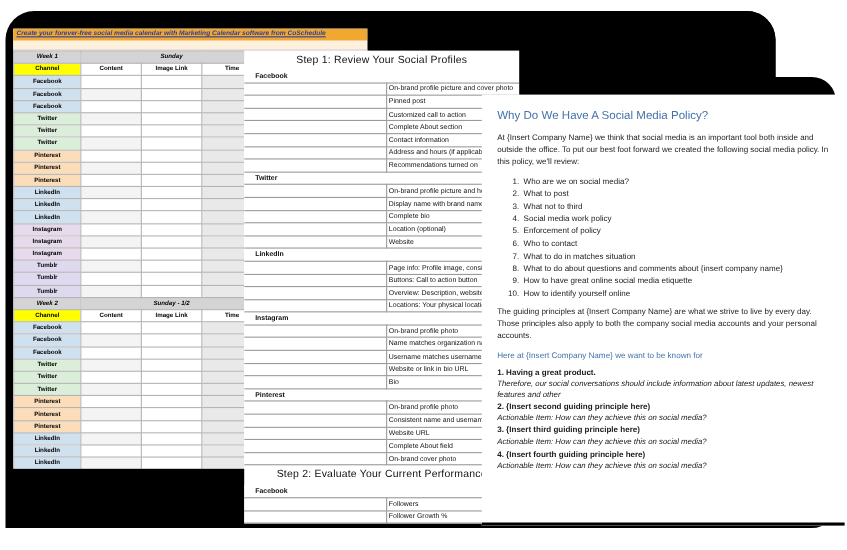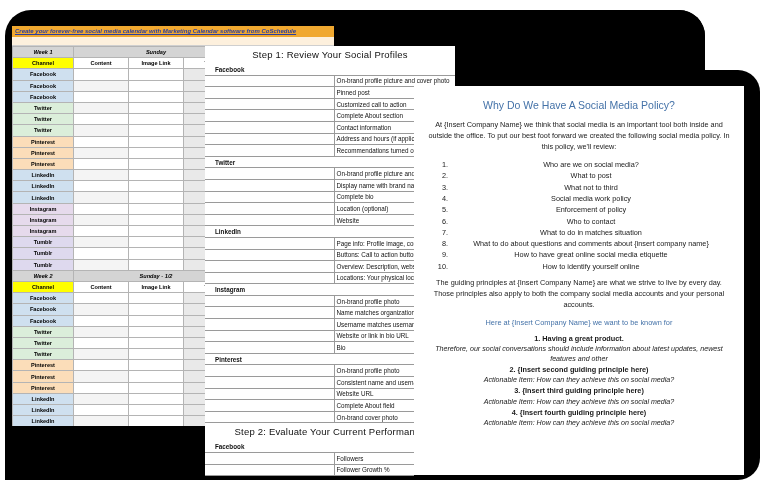--- a/index.html
+++ b/index.html
@@ -67,43 +67,43 @@
   .cell-alt{background:#f4f4f4;}
   .cell-w{background:#ffffff;}
   .cell-g{background:#e9e9e9;}
   .col-content{width:62px;}
   .col-img{width:78px;}
   .col-time{width:36px;}
   .col-mon{width:90px;}
 
   
   .checklist{
-    left:205px; top:46px; width:250px; height:430px;
+    left:222px; top:46px; width:250px; height:430px;
     font-size:7px; color:#111;
   }
   .cl-title{
     text-align:center;font-size:9.5px;letter-spacing:.2px;
     padding:3px 0 4px 0;
   }
   .cl-table{border-collapse:collapse;width:100%;table-layout:fixed;}
   .cl-table td{
     border-bottom:1px solid #9a9a9a;
     height:10.6px; font-size:6.3px; padding:0 0 0 2px;
     vertical-align:middle; white-space:nowrap; overflow:hidden;
   }
   .cl-gut{width:8px;border-right:1px solid #9a9a9a;border-bottom:1px solid #9a9a9a;background:#fff;}
   .cl-plat{font-weight:bold;font-size:7.2px;padding-left:2px;}
   .cl-ind{padding-left:42px;}
   .cl-edge{width:6px;background:#fff;border-bottom:1px solid #9a9a9a;}
 
   
   .policy{
-    left:414px; top:86px; width:330px; height:392px;
+    left:438px; top:86px; width:330px; height:392px;
     padding:10px 14px 0 14px; box-sizing:border-box;
-    font-size:7.4px; color:#1a1a1a; line-height:1.45;text-align:center;
+    font-size:7.4px; color:#1a1a1a; line-height:1.45;
   }
   .pol-h1{
     color:#4472a8; font-size:10.5px; font-weight:normal;
     margin:2px 0 7px 0;
   }
   .pol-h2{
     color:#4472a8; font-size:9.5px; font-weight:normal;
     margin:9px 0 2px 0;
   }
   .pol-p{margin:0 0 6px 0;font-size:7.3px;line-height:1.5;}

